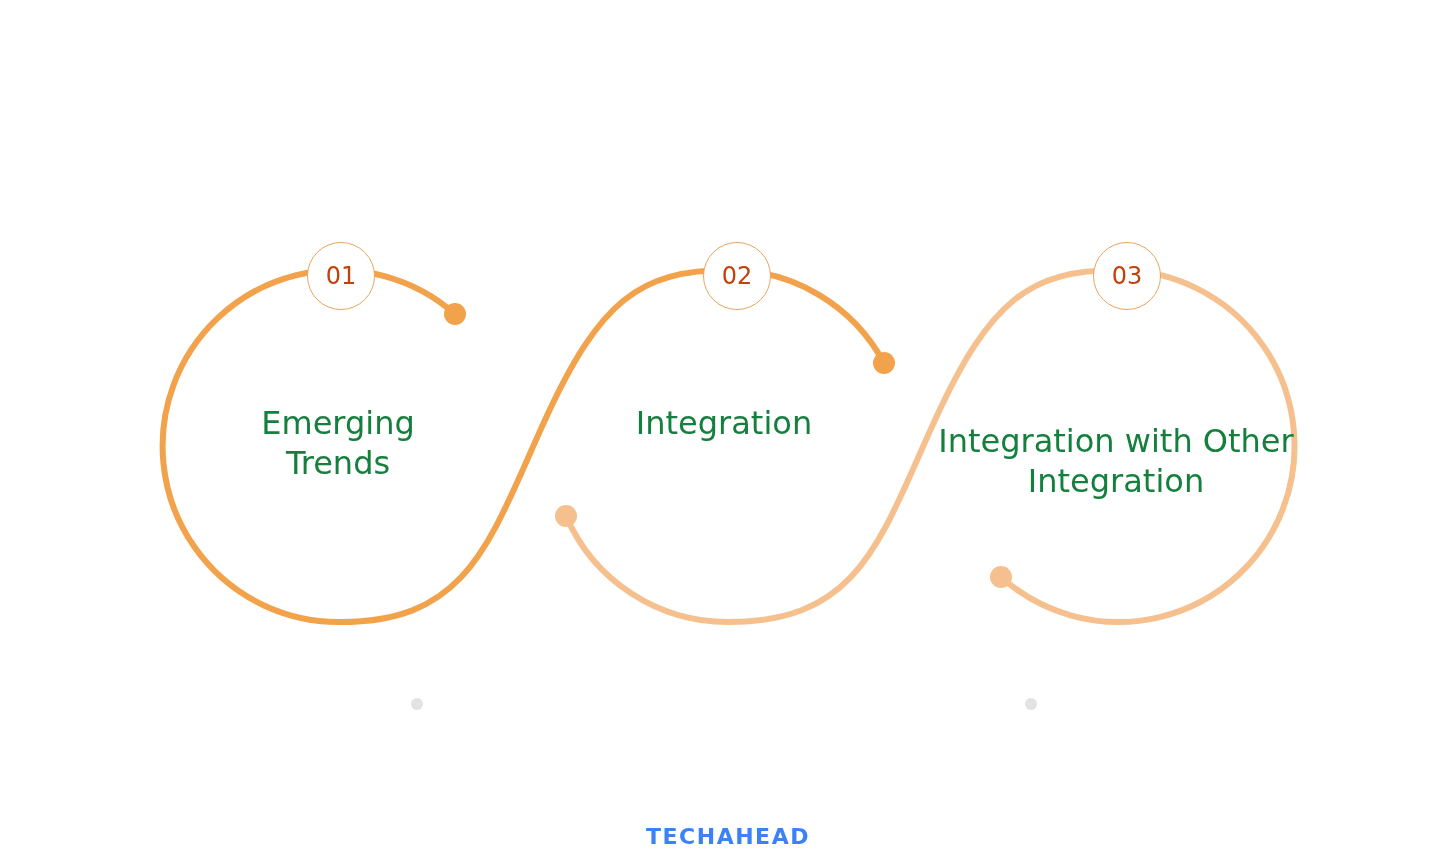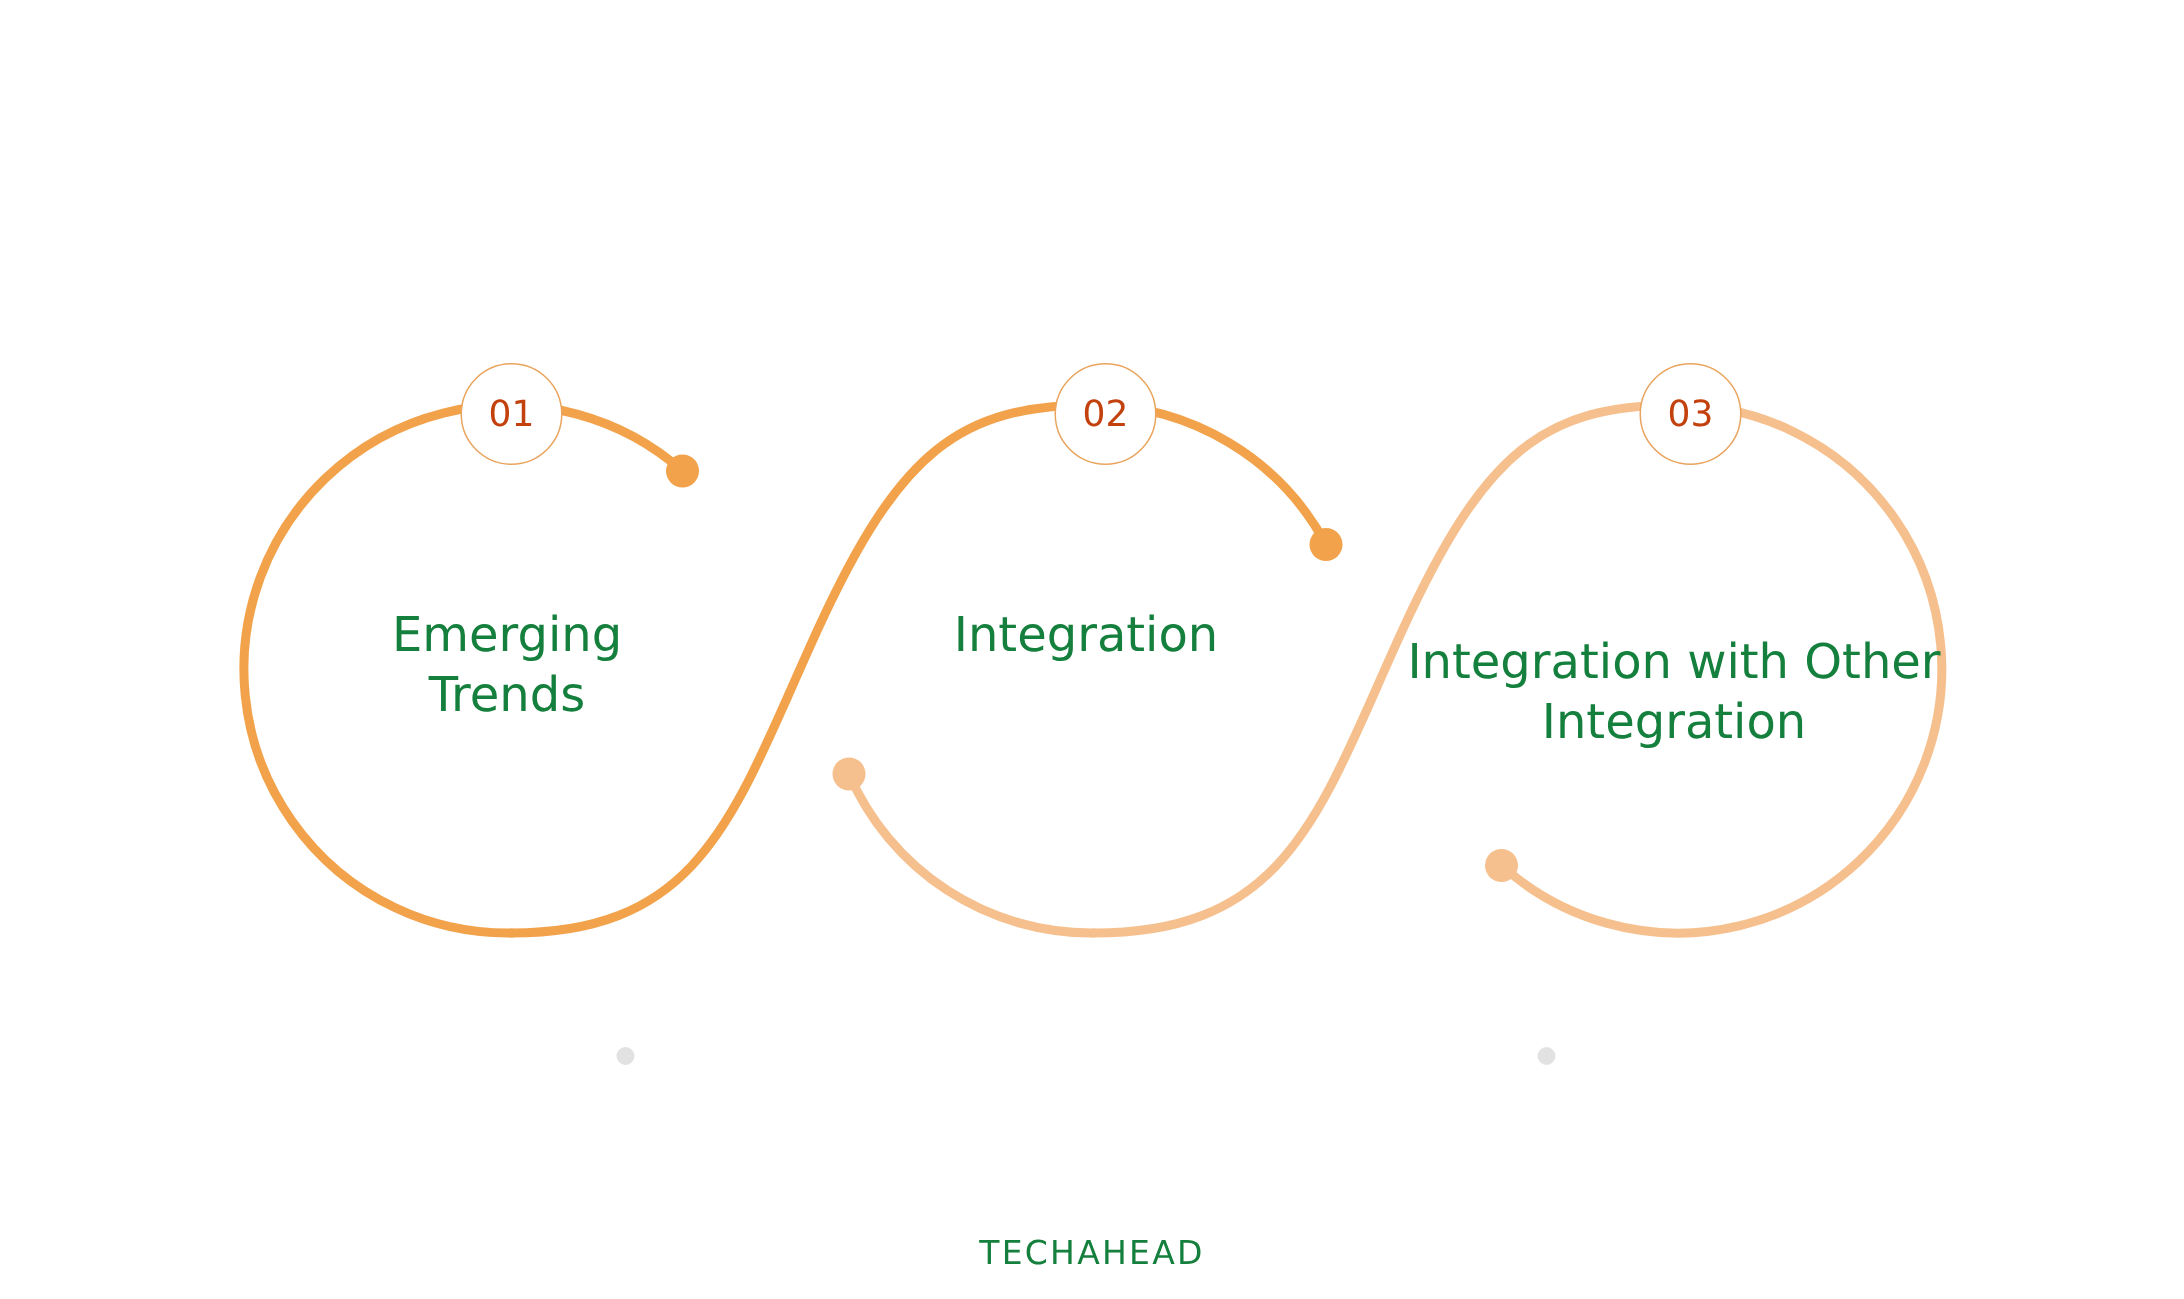--- a/index.html
+++ b/index.html
@@ -9,22 +9,22 @@
     .step-title { position: absolute; text-align: center; color: #15803d;
                   font-size: 32px; line-height: 40px; transform: translateX(-50%);
                   white-space: nowrap; }
     .badge { position: absolute; width: 68px; height: 68px; border-radius: 50%;
              background: #ffffff; border: 1.6px solid #E9A45E; box-sizing: border-box;
              display: flex; align-items: center; justify-content: center;
              font-size: 24px; color: #c2410c; transform: translate(-50%, -50%); }
     .page-dot { position: absolute; width: 12px; height: 12px; border-radius: 50%;
                 background: #e2e2e2; transform: translate(-50%, -50%); }
     .brand { position: absolute; left: 728px; top: 836px; transform: translate(-50%, -50%);
-             font-family: "DejaVu Sans", sans-serif; font-weight: normal; font-size: 22px;
-             letter-spacing: 1.5px; color: #15803d; }
+             font-family: "DejaVu Sans", sans-serif; font-weight: bold; font-size: 22px;
+             letter-spacing: 1.5px; color: #3b82f6; }
   </style>
 </head>
 <body>
 
 <svg id="diagram" viewBox="0 0 1456 866" xmlns="http://www.w3.org/2000/svg">
   <g fill="none" stroke-width="6" stroke-linecap="round">
 
     <path stroke="#F2A24A" d="M 455 314 A 176 176 0 1 0 341 622"></path>
 
     <path stroke="#F2A24A" d="M 341 622 C 470 622 490 540 545 420 C 600 300 640 270 729 270"></path>

